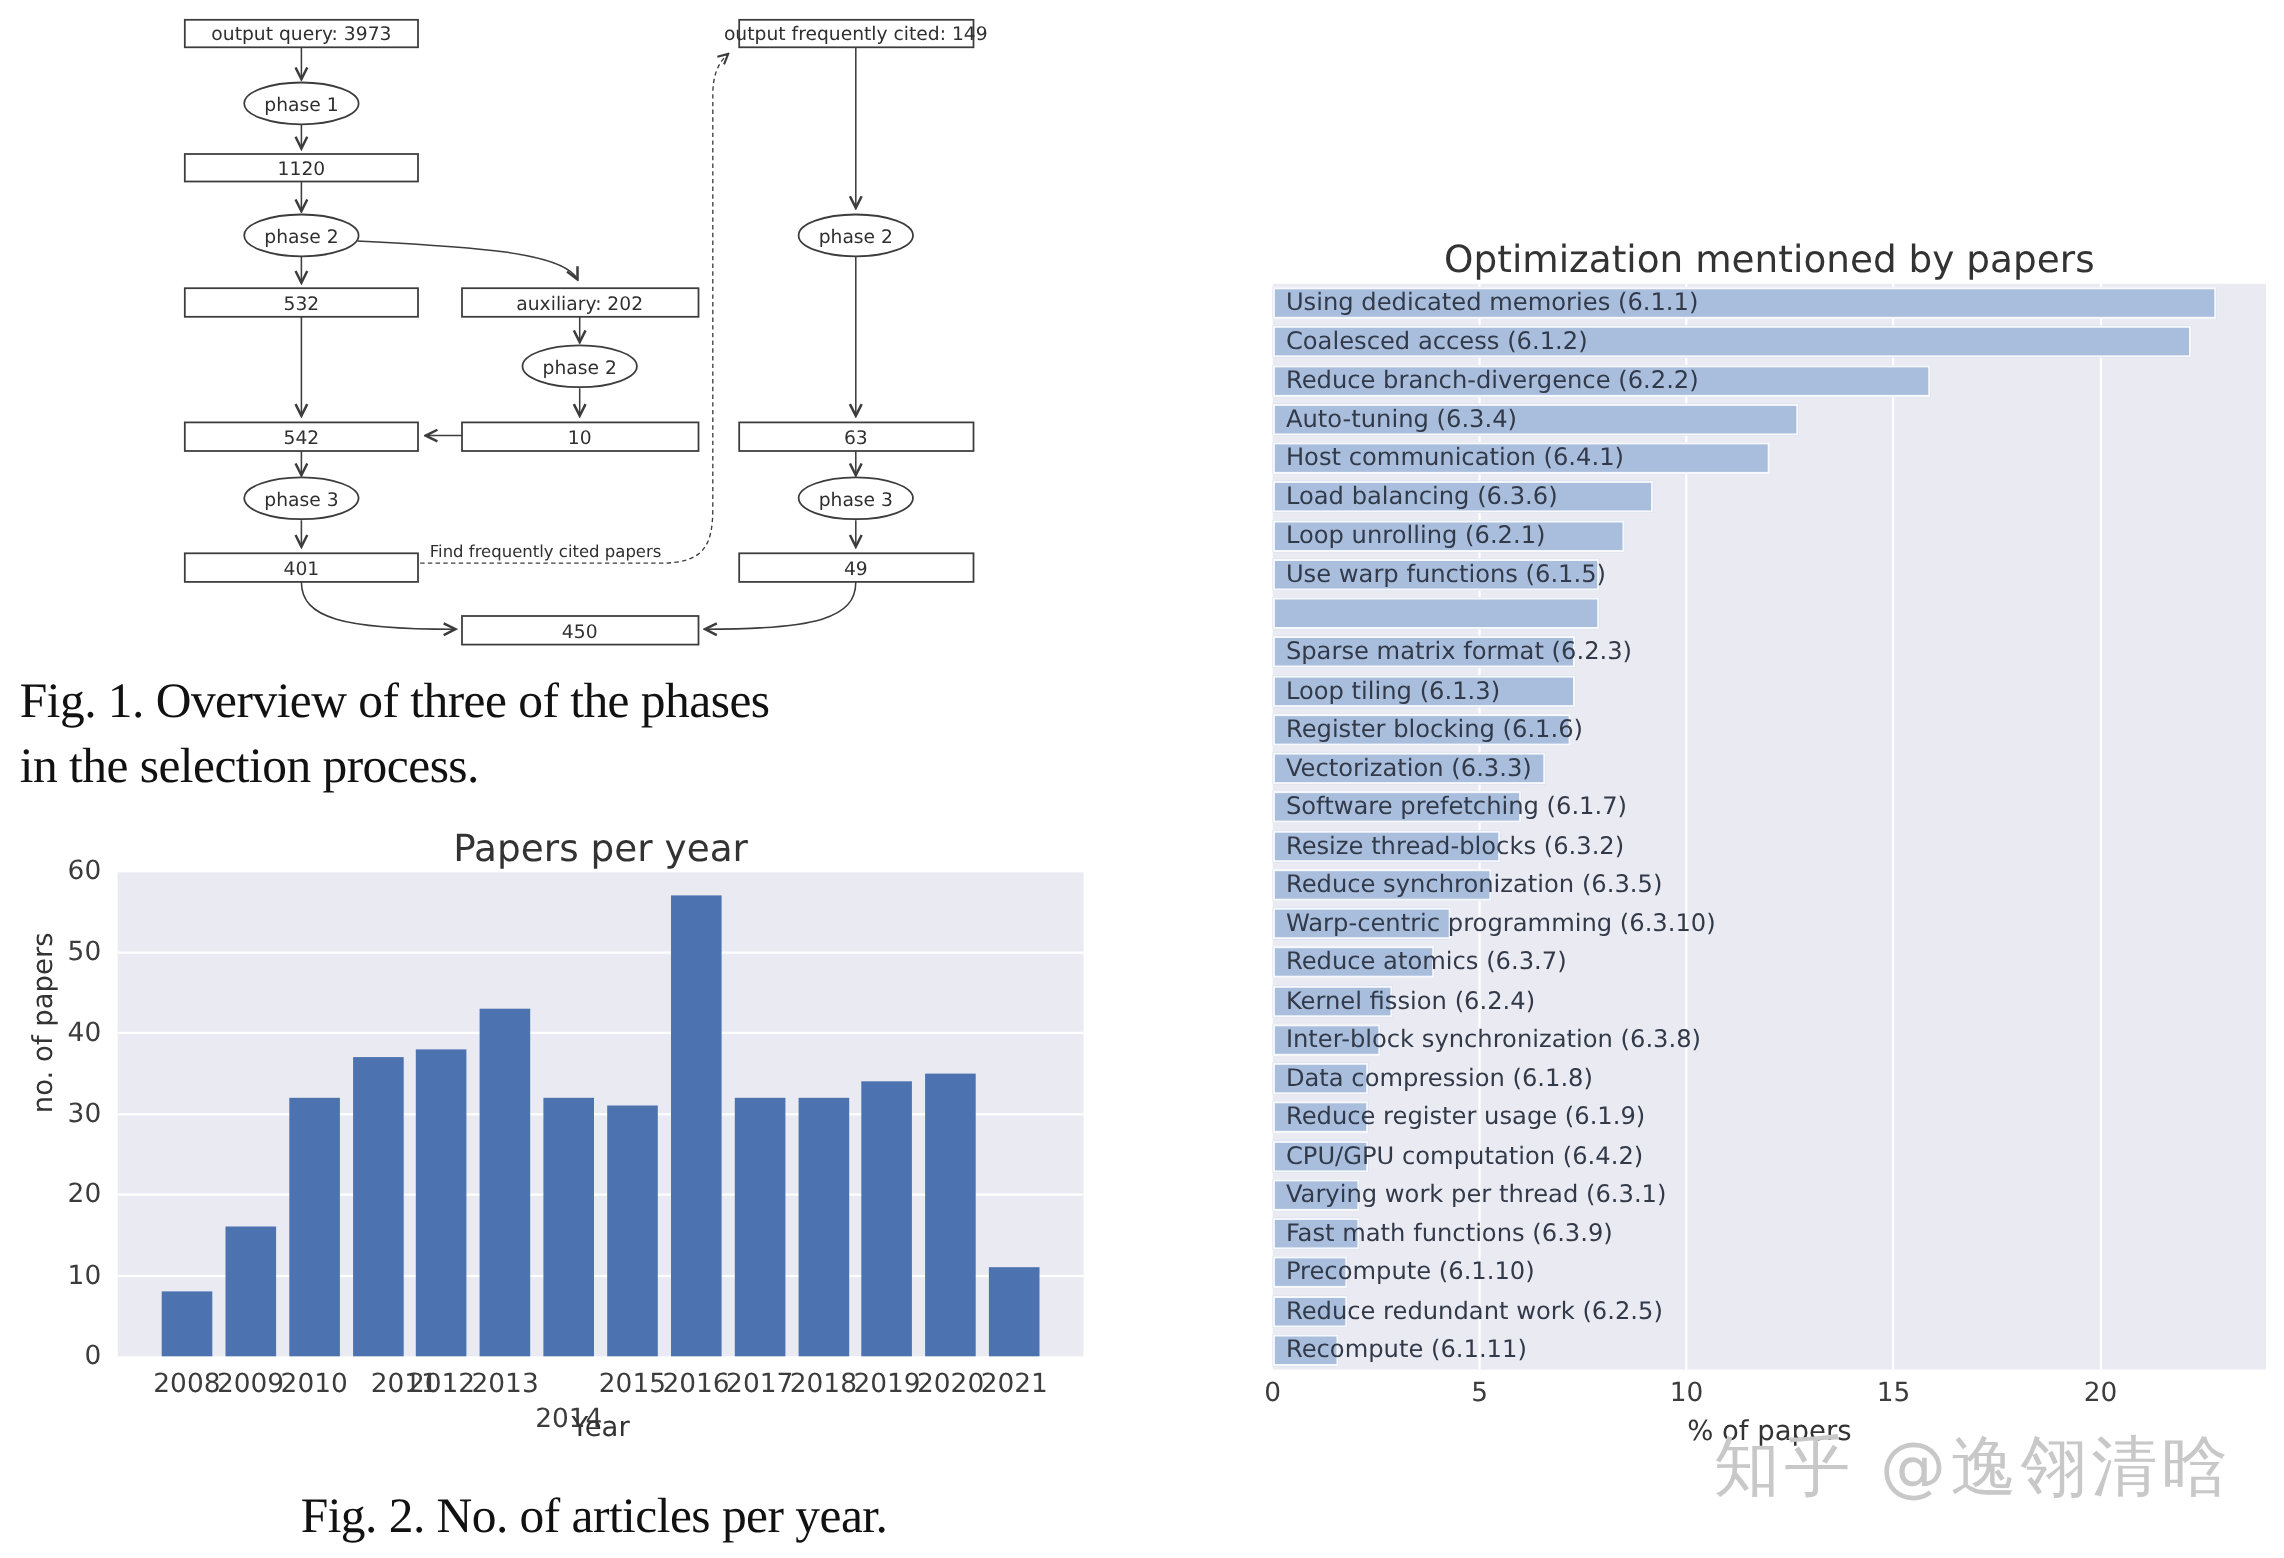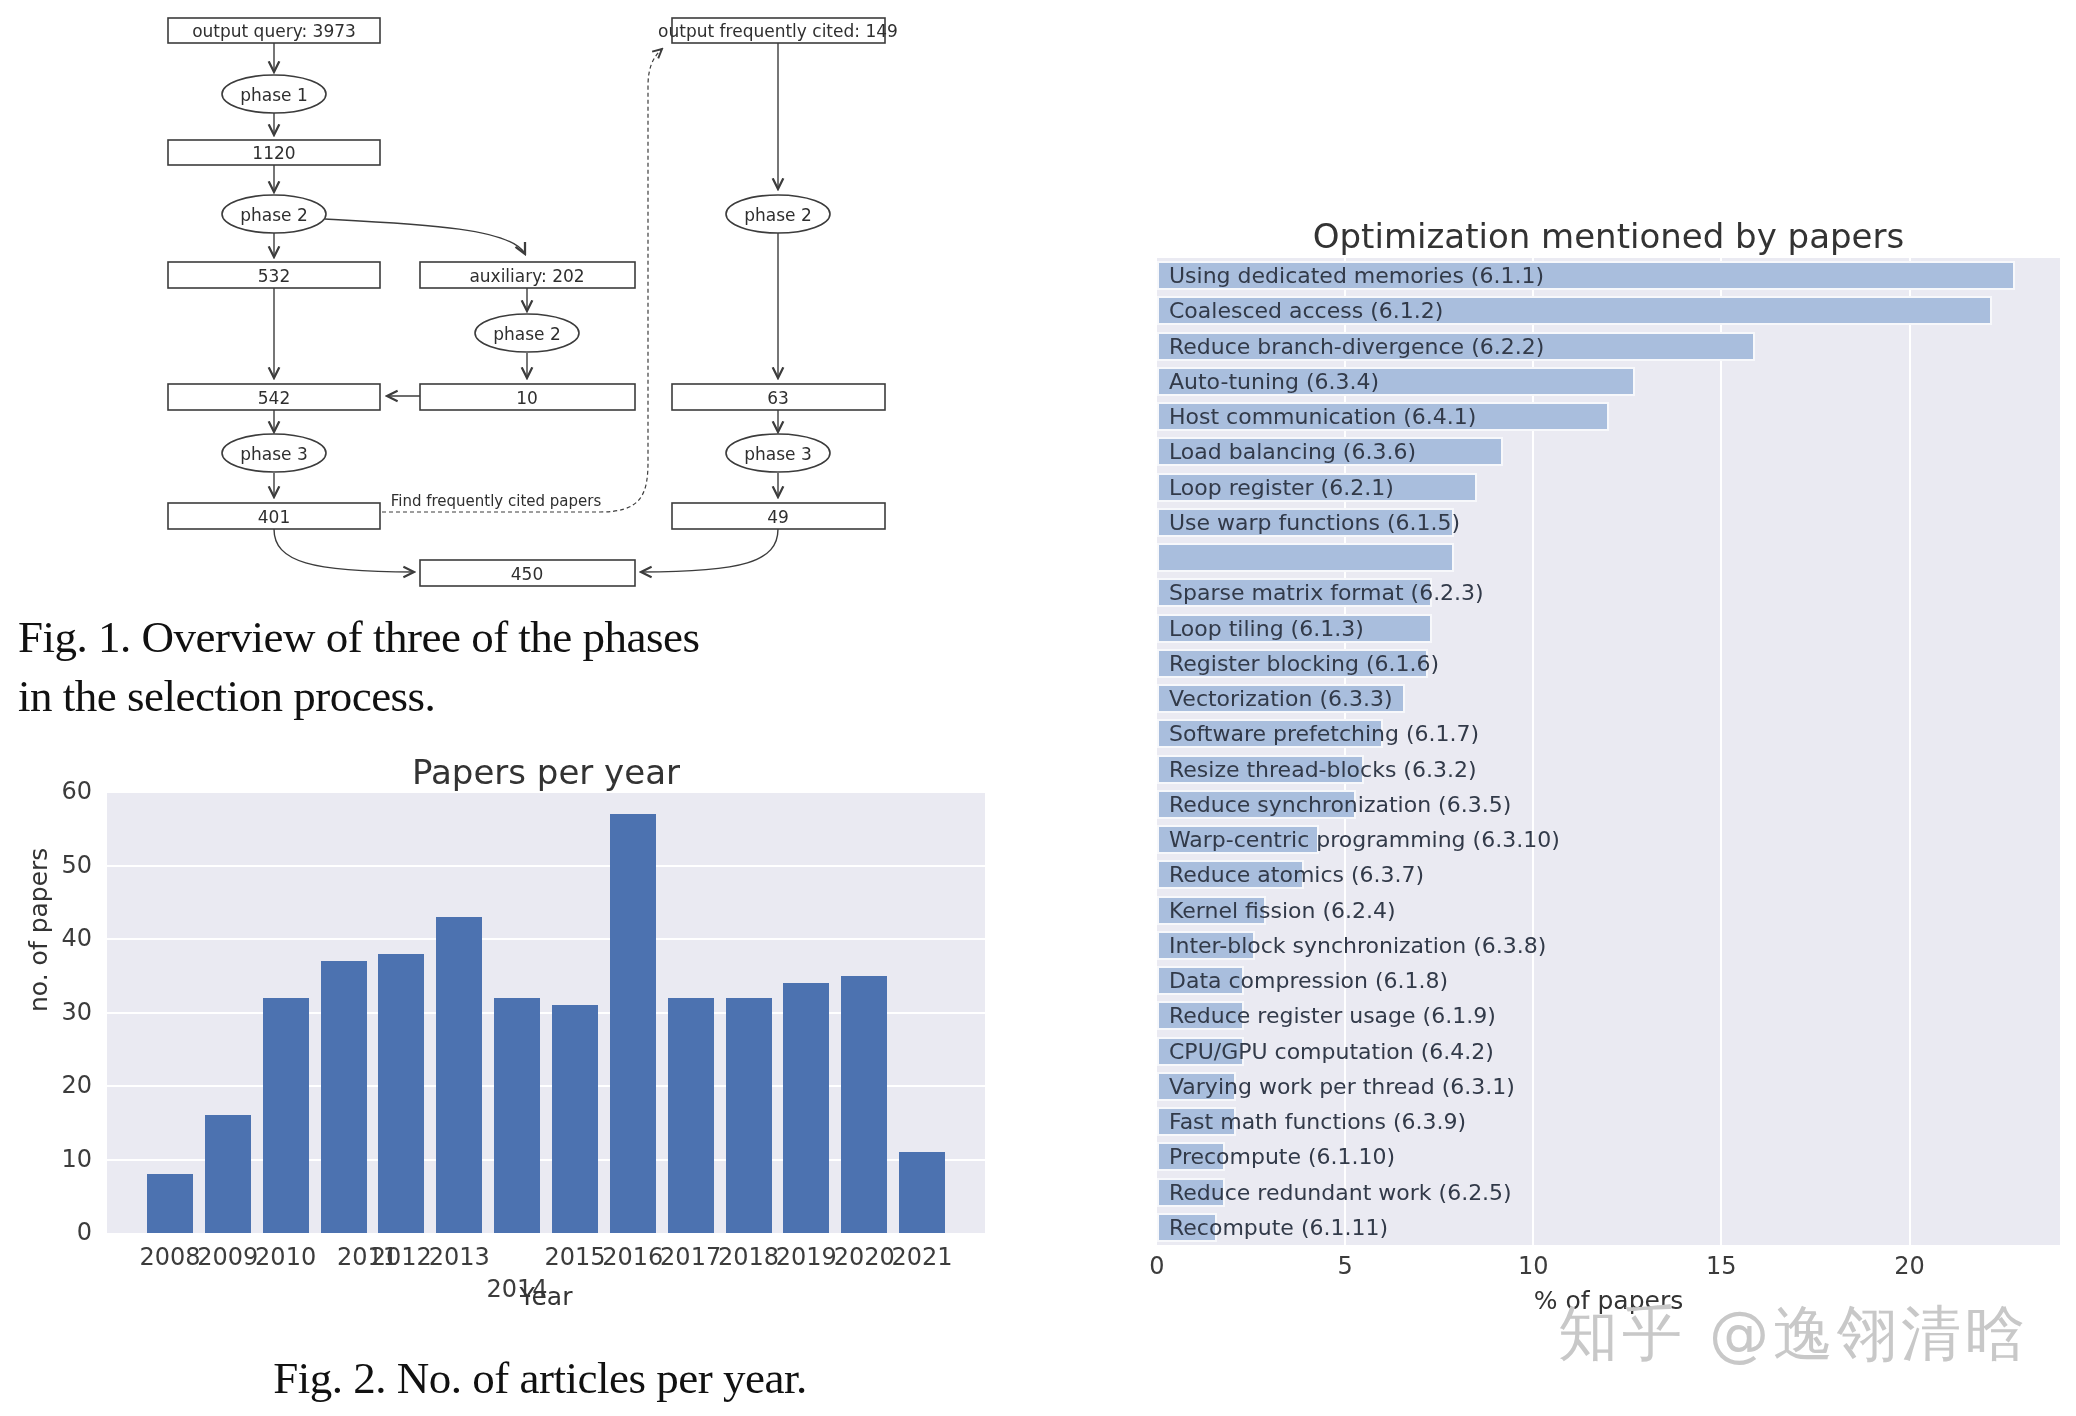--- a/index.html
+++ b/index.html
@@ -189,21 +189,21 @@
       <div class="hbar-label" style="left: 12px; top: 38.375px; height: 29px; line-height: 29px;">Coalesced access (6.1.2)</div>
       <div class="hbar" style="top: 73.625px; height: 29px; width: 598.237px; background: rgb(169, 190, 221);"></div>
       <div class="hbar-label" style="left: 12px; top: 73.625px; height: 29px; line-height: 29px;">Reduce branch-divergence (6.2.2)</div>
       <div class="hbar" style="top: 108.875px; height: 29px; width: 477.837px; background: rgb(169, 190, 221);"></div>
       <div class="hbar-label" style="left: 12px; top: 108.875px; height: 29px; line-height: 29px;">Auto-tuning (6.3.4)</div>
       <div class="hbar" style="top: 144.125px; height: 29px; width: 451.5px; background: rgb(169, 190, 221);"></div>
       <div class="hbar-label" style="left: 12px; top: 144.125px; height: 29px; line-height: 29px;">Host communication (6.4.1)</div>
       <div class="hbar" style="top: 179.375px; height: 29px; width: 346.15px; background: rgb(169, 190, 221);"></div>
       <div class="hbar-label" style="left: 12px; top: 179.375px; height: 29px; line-height: 29px;">Load balancing (6.3.6)</div>
       <div class="hbar" style="top: 214.625px; height: 29px; width: 319.812px; background: rgb(169, 190, 221);"></div>
-      <div class="hbar-label" style="left: 12px; top: 214.625px; height: 29px; line-height: 29px;">Loop register (6.2.1)</div>
+      <div class="hbar-label" style="left: 12px; top: 214.625px; height: 29px; line-height: 29px;">Loop unrolling (6.2.1)</div>
       <div class="hbar" style="top: 249.875px; height: 29px; width: 297.238px; background: rgb(169, 190, 221);"></div>
       <div class="hbar-label" style="left: 12px; top: 249.875px; height: 29px; line-height: 29px;">Use warp functions (6.1.5)</div>
       <div class="hbar" style="top: 285.125px; height: 29px; width: 297.238px; background: rgb(169, 190, 221);"></div>
       <div class="hbar-label" style="left: 12px; top: 285.125px; height: 29px; line-height: 29px; margin-top: 32px;">Kernel fusion (6.1.4)</div>
       <div class="hbar" style="top: 320.375px; height: 29px; width: 274.662px; background: rgb(169, 190, 221);"></div>
       <div class="hbar-label" style="left: 12px; top: 320.375px; height: 29px; line-height: 29px;">Sparse matrix format (6.2.3)</div>
       <div class="hbar" style="top: 355.625px; height: 29px; width: 274.662px; background: rgb(169, 190, 221);"></div>
       <div class="hbar-label" style="left: 12px; top: 355.625px; height: 29px; line-height: 29px;">Loop tiling (6.1.3)</div>
       <div class="hbar" style="top: 390.875px; height: 29px; width: 270.9px; background: rgb(169, 190, 221);"></div>
       <div class="hbar-label" style="left: 12px; top: 390.875px; height: 29px; line-height: 29px;">Register blocking (6.1.6)</div>

